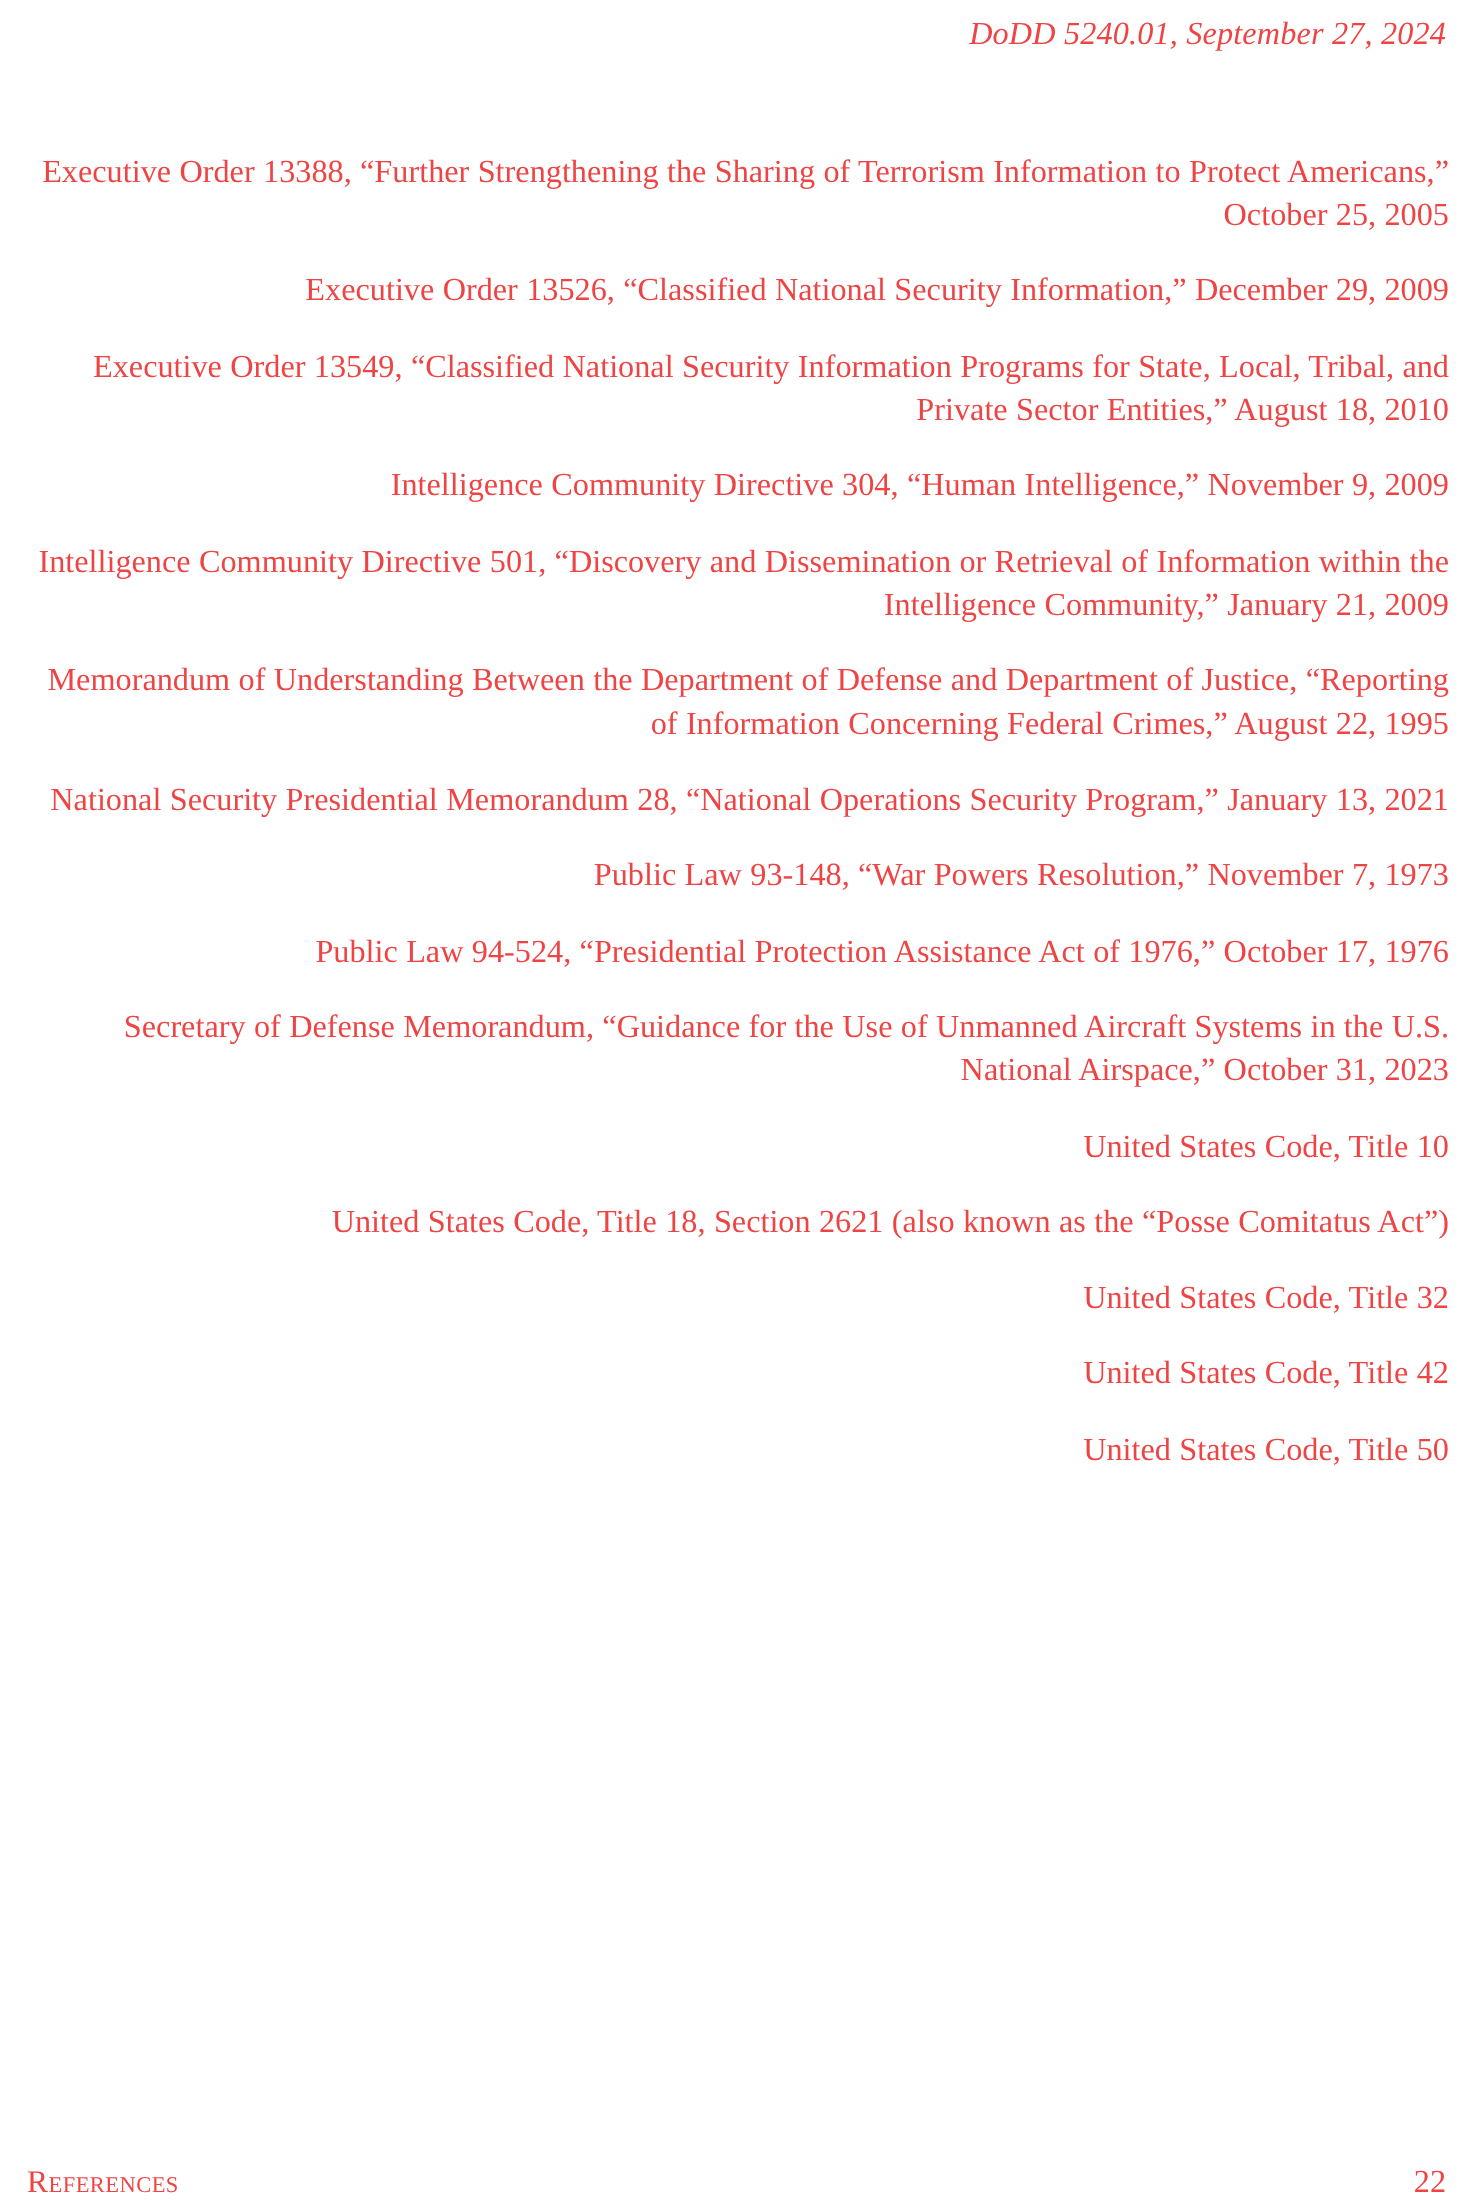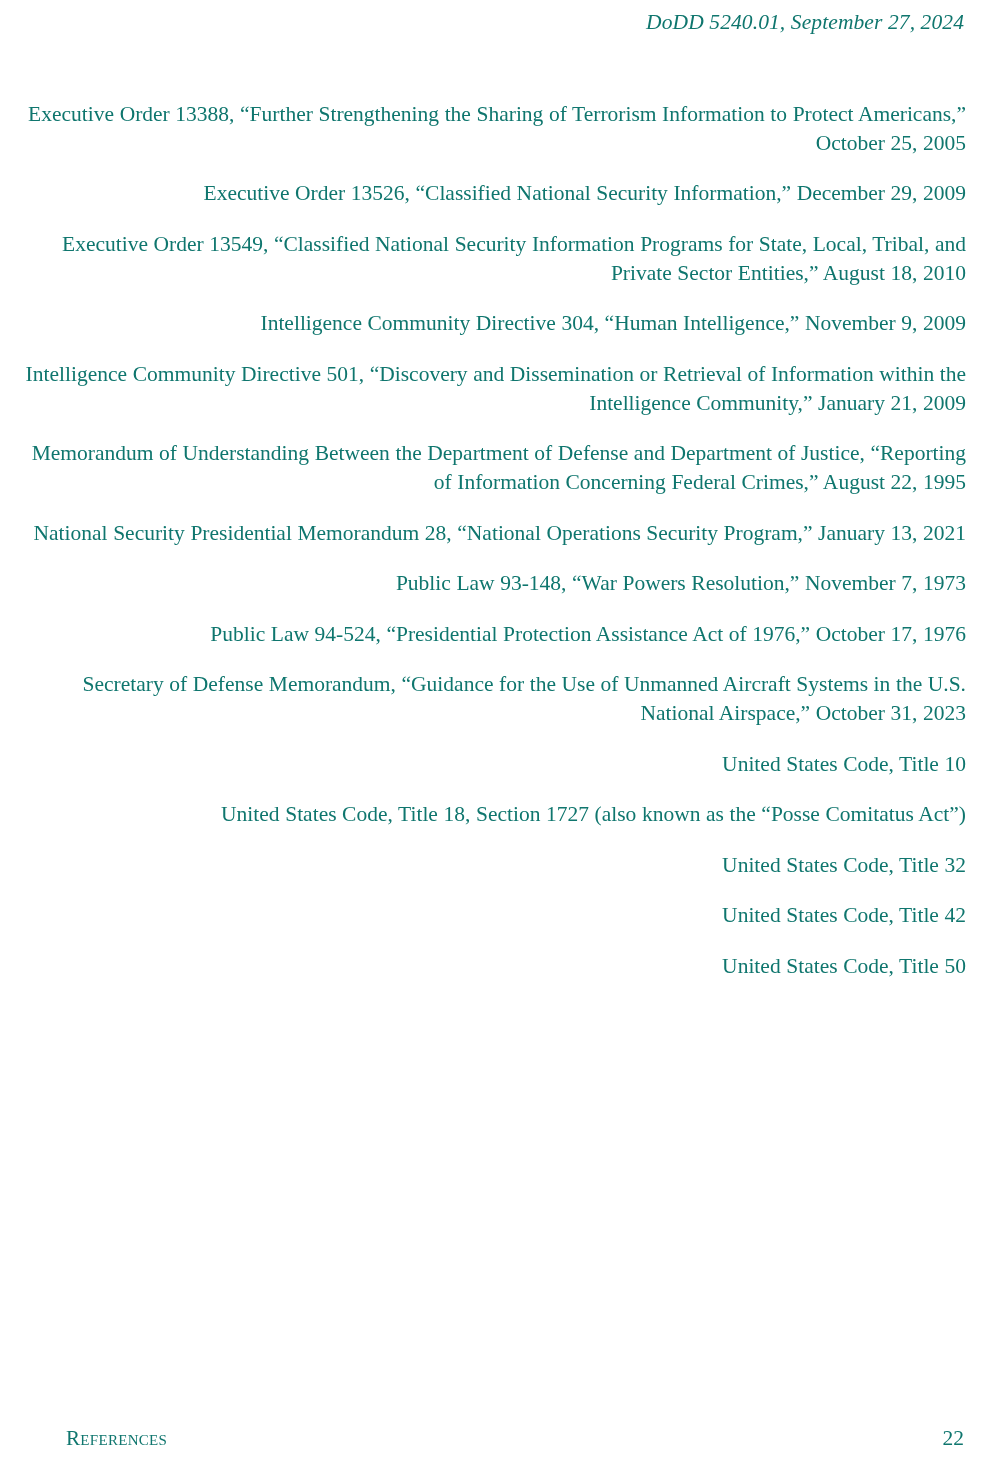--- a/index.html
+++ b/index.html
@@ -7,21 +7,21 @@
     padding: 0;
     background: #ffffff;
   }
   .page {
     position: relative;
     width: 982px;
     height: 1474px;
     background: #ffffff;
     overflow: hidden;
     font-family: "Liberation Serif", "DejaVu Serif", serif;
-    color: #0f766e;
+    color: #ef4444;
     box-sizing: border-box;
   }
 
   
   .doc-header {
     position: absolute;
     top: 8px;
     left: 18px;
     right: 18px;
     text-align: right;
@@ -61,27 +61,27 @@
     height: 30px;
     display: flex;
     align-items: baseline;
     justify-content: space-between;
   }
   .footer-section {
     font-size: 21px;
     font-variant: small-caps;
     text-transform: lowercase;
     letter-spacing: 0.3px;
-    margin-left: 48px;
   }
   .footer-section::first-letter {
     text-transform: uppercase;
   }
   .footer-page {
     font-size: 21.5px;
+    margin-top: 16px;
   }
 </style>
 </head>
 <body>
 
 <div class="page">
 
   <div class="doc-header">DoDD 5240.01, September 27, 2024</div>
 
   <div class="ref-list">
@@ -89,21 +89,21 @@
       <p class="ref-entry">Executive Order 13526, “Classified National Security Information,” December 29, 2009</p>
       <p class="ref-entry">Executive Order 13549, “Classified National Security Information Programs for State, Local, Tribal, and Private Sector Entities,” August 18, 2010</p>
       <p class="ref-entry">Intelligence Community Directive 304, “Human Intelligence,” November 9, 2009</p>
       <p class="ref-entry">Intelligence Community Directive 501, “Discovery and Dissemination or Retrieval of Information within the Intelligence Community,” January 21, 2009</p>
       <p class="ref-entry">Memorandum of Understanding Between the Department of Defense and Department of Justice, “Reporting of Information Concerning Federal Crimes,” August 22, 1995</p>
       <p class="ref-entry">National Security Presidential Memorandum 28, “National Operations Security Program,” January 13, 2021</p>
       <p class="ref-entry">Public Law 93-148, “War Powers Resolution,” November 7, 1973</p>
       <p class="ref-entry">Public Law 94-524, “Presidential Protection Assistance Act of 1976,” October 17, 1976</p>
       <p class="ref-entry">Secretary of Defense Memorandum, “Guidance for the Use of Unmanned Aircraft Systems in the U.S. National Airspace,” October 31, 2023</p>
       <p class="ref-entry">United States Code, Title 10</p>
-      <p class="ref-entry">United States Code, Title 18, Section 1727 (also known as the “Posse Comitatus Act”)</p>
+      <p class="ref-entry">United States Code, Title 18, Section 2621 (also known as the “Posse Comitatus Act”)</p>
       <p class="ref-entry">United States Code, Title 32</p>
       <p class="ref-entry">United States Code, Title 42</p>
       <p class="ref-entry">United States Code, Title 50</p>
     </div>
 
   <div class="doc-footer">
     <div class="footer-section">References</div>
     <div class="footer-page">22</div>
   </div>
 

